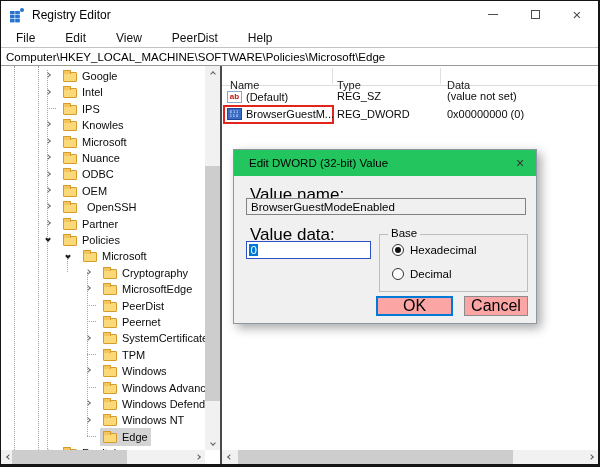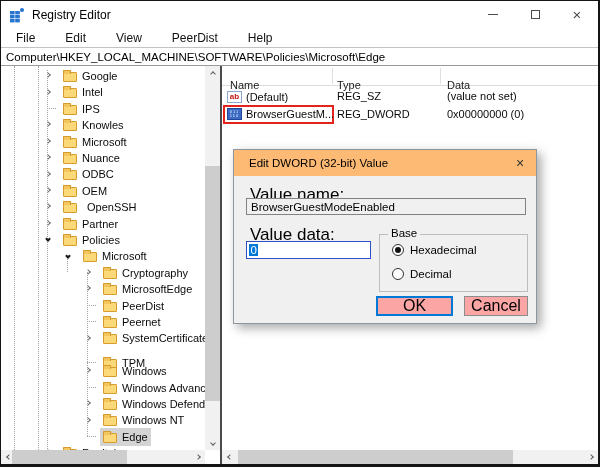--- a/index.html
+++ b/index.html
@@ -89,21 +89,21 @@
   .lc-type { left:115px; } .lc-data { left:225px; }
   .icon-string { flex:none; width:15px; height:12px; background:#fff; border:1px solid #8ea6cf;
                  color:#c41414; font-size:8px; font-weight:bold; line-height:10px; text-align:center; }
   .icon-dword { flex:none; width:15px; height:12px; background:#3a6bc4; border:1px solid #24459a;
                 color:#eaf1ff; font-size:4px; line-height:4px; display:flex; flex-direction:column;
                 align-items:center; justify-content:center; letter-spacing:1px; }
 
   
   .dialog { position:absolute; left:232px; top:148px; width:304px; height:175px;
             background:#f0f0f0; border:1px solid #8f979e; box-shadow:4px 4px 10px rgba(0,0,0,.35); z-index:10; }
-  .dlg-titlebar { position:absolute; top:0; left:0; right:0; height:26px; background:#fdba74;
+  .dlg-titlebar { position:absolute; top:0; left:0; right:0; height:26px; background:#22c55e;
                   display:flex; align-items:center; padding-left:15px; font-size:11.5px; color:#000; }
   .dlg-close { position:absolute; right:0; top:0; width:32px; height:26px;
                display:flex; align-items:center; justify-content:center; font-size:14px; color:#333; }
   .dlg-label { position:absolute; font-size:17px; color:#000; }
   .lbl-vname { left:16px; top:35px; }
   .lbl-vdata { left:16px; top:75px; }
   .field-vname { position:absolute; left:12px; top:48px; width:280px; height:17px;
                  background:#f0f0f0; border:1px solid #828282; font-size:11.5px; color:#000;
                  display:flex; align-items:center; padding:0 4px; }
   .field-vdata { position:absolute; left:12px; top:91px; width:125px; height:18px;
@@ -317,21 +317,21 @@
           </div>
           <div class="trow" style="top: 263.4px;">
             <span class="expander" style="left: 81px;">
               <i class="chev right"></i>
             </span>
             <span class="titem" style="left: 99px;">
               <span class="folder"></span>
               <span class="tlabel">SystemCertificates</span>
             </span>
           </div>
-          <div class="trow" style="top: 279.8px; margin-top: 8px;">
+          <div class="trow" style="top: 279.8px;">
             <span class="stub" style="left: 86px;"></span>
             <span class="titem" style="left: 99px;">
               <span class="folder"></span>
               <span class="tlabel">TPM</span>
             </span>
           </div>
           <div class="trow" style="top: 296.2px;">
             <span class="expander" style="left: 81px;">
               <i class="chev right"></i>
             </span>

